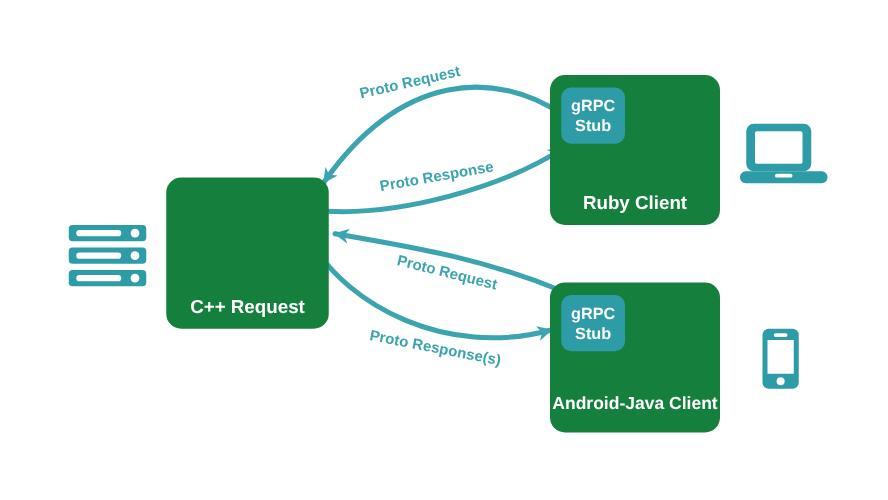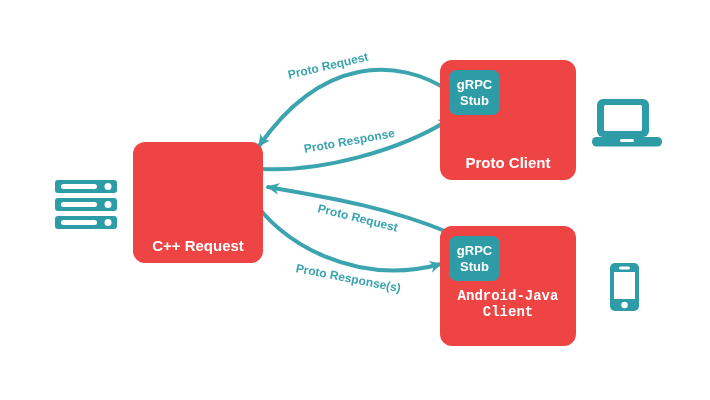--- a/index.html
+++ b/index.html
@@ -1,35 +1,35 @@
 <!DOCTYPE html>
 <html><head>
 <meta charset="utf-8">
 <style>
   html,body{margin:0;padding:0;background:#ffffff;}
   .stage{
     position:relative;width:710px;height:400px;background:#ffffff;overflow:hidden;
     font-family:"Liberation Sans",sans-serif;
   }
   .edges-layer{position:absolute;left:0;top:0;width:710px;height:400px;}
-  .node{position:absolute;background:#ef4444;border-radius:12px;}
+  .node{position:absolute;background:#15803d;border-radius:12px;}
   .node-cpp{left:133px;top:142px;width:130px;height:121px;}
   .node-ruby{left:440px;top:60px;width:136px;height:120px;}
   .node-android{left:440px;top:226px;width:136px;height:120px;}
   .inner-box{
     position:absolute;background:#2E9CA7;border-radius:8px;color:#ffffff;
     font-weight:bold;display:flex;align-items:center;justify-content:center;text-align:center;
   }
   .inner-server{left:9px;top:8px;width:120px;height:45px;font-size:15px;}
   .inner-stub{left:9px;top:10px;width:51px;height:45px;font-size:13px;line-height:1.2;}
   .node-title{
     position:absolute;bottom:9px;left:0;width:100%;text-align:center;
     color:#ffffff;font-weight:bold;font-size:15px;
   }
-  .node-title-long{font-size:14px;bottom:26px;font-family:Liberation Mono, monospace;}
+  .node-title-long{font-size:14px;bottom:16px;}
   .edge-label{
     position:absolute;color:#3BA4AF;font-weight:bold;font-size:12px;white-space:nowrap;
     transform-origin:left center;
   }
   .lbl-ruby-req{left:288px;top:68px;transform:rotate(-13deg);}
   .lbl-ruby-res{left:304px;top:142px;transform:rotate(-10deg);}
   .lbl-and-req{left:318px;top:201px;transform:rotate(14deg);}
   .lbl-and-res{left:296px;top:261px;transform:rotate(11deg);}
 </style>
 </head>
@@ -82,21 +82,21 @@
   </svg>
 
   <div class="node node-cpp">
     <div class="node-title">C++ Request</div>
   </div>
 
   <div class="node node-ruby">
     <div class="inner-box inner-stub">
       <span>gRPC Stub</span>
     </div>
-    <div class="node-title">Proto Client</div>
+    <div class="node-title">Ruby Client</div>
   </div>
 
   <div class="node node-android">
     <div class="inner-box inner-stub">
       <span>gRPC Stub</span>
     </div>
     <div class="node-title node-title-long">Android-Java Client</div>
   </div>
 
   <div class="edge-label lbl-ruby-req">Proto Request</div>

